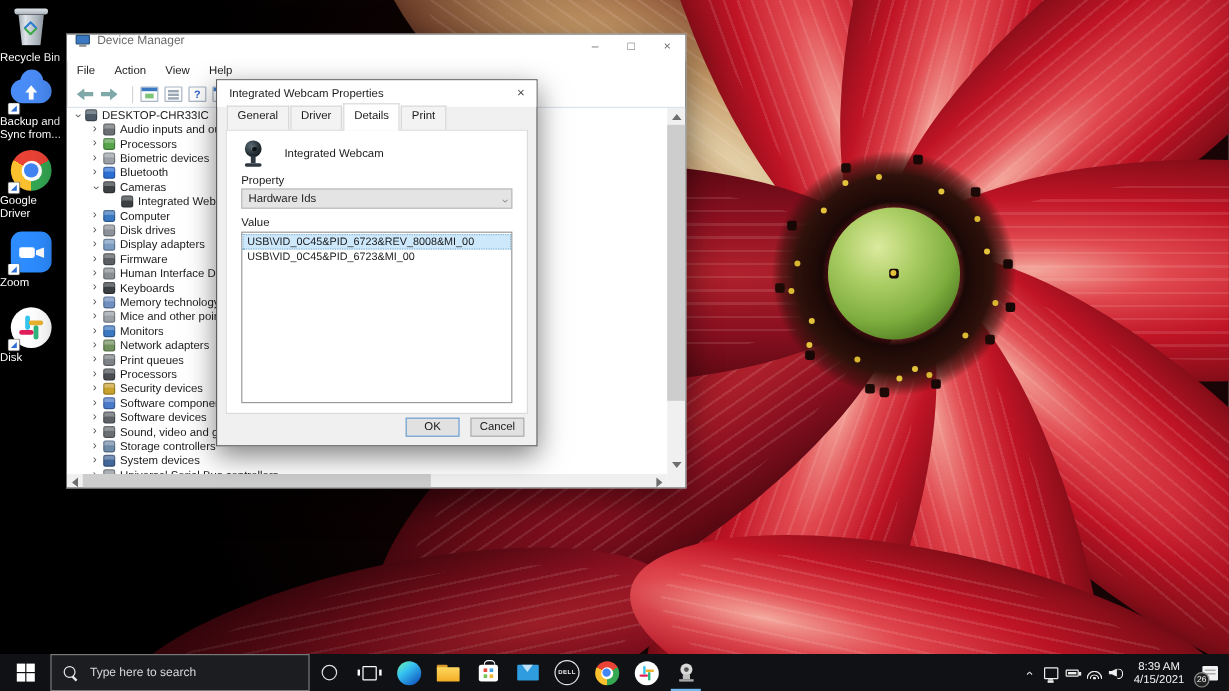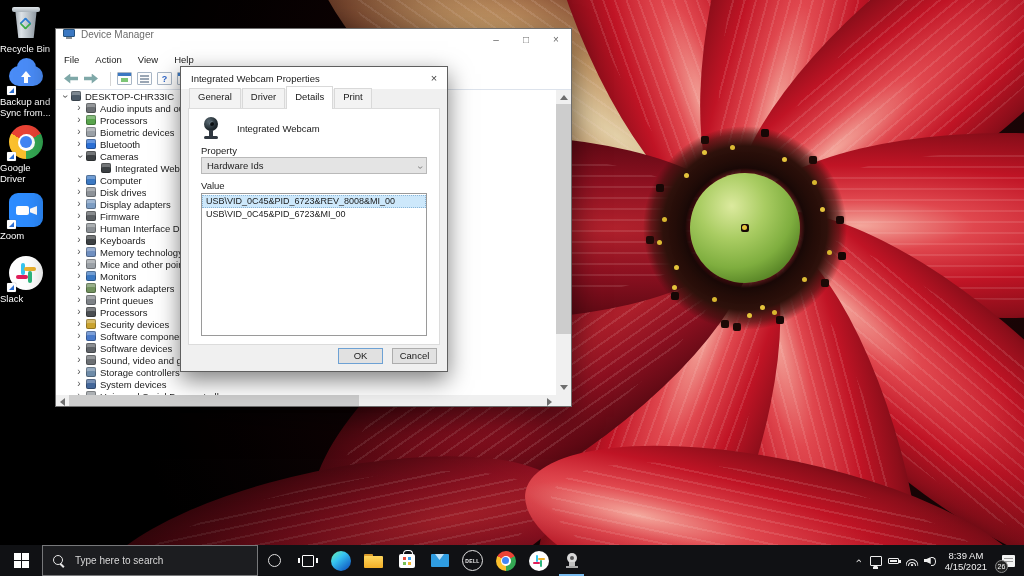--- a/index.html
+++ b/index.html
@@ -279,21 +279,21 @@
 <div class="dicon" style="top:255px;">
   <div class="art">
     <div class="slack-ball">
         <span class="sl1"></span>
         <span class="sl2"></span>
         <span class="sl3"></span>
         <span class="sl4"></span>
       </div>
     <span class="shortcut"></span>
   </div>
-  <div>Slack</div>
+  <div>Disk</div>
 </div>
 
 <div id="dm">
   <div class="dm-title">
     <span class="appico">
         <span class="scr"></span>
         <span class="base"></span>
       </span>
     <span class="t">Device Manager</span>
     <span class="winbtns">

